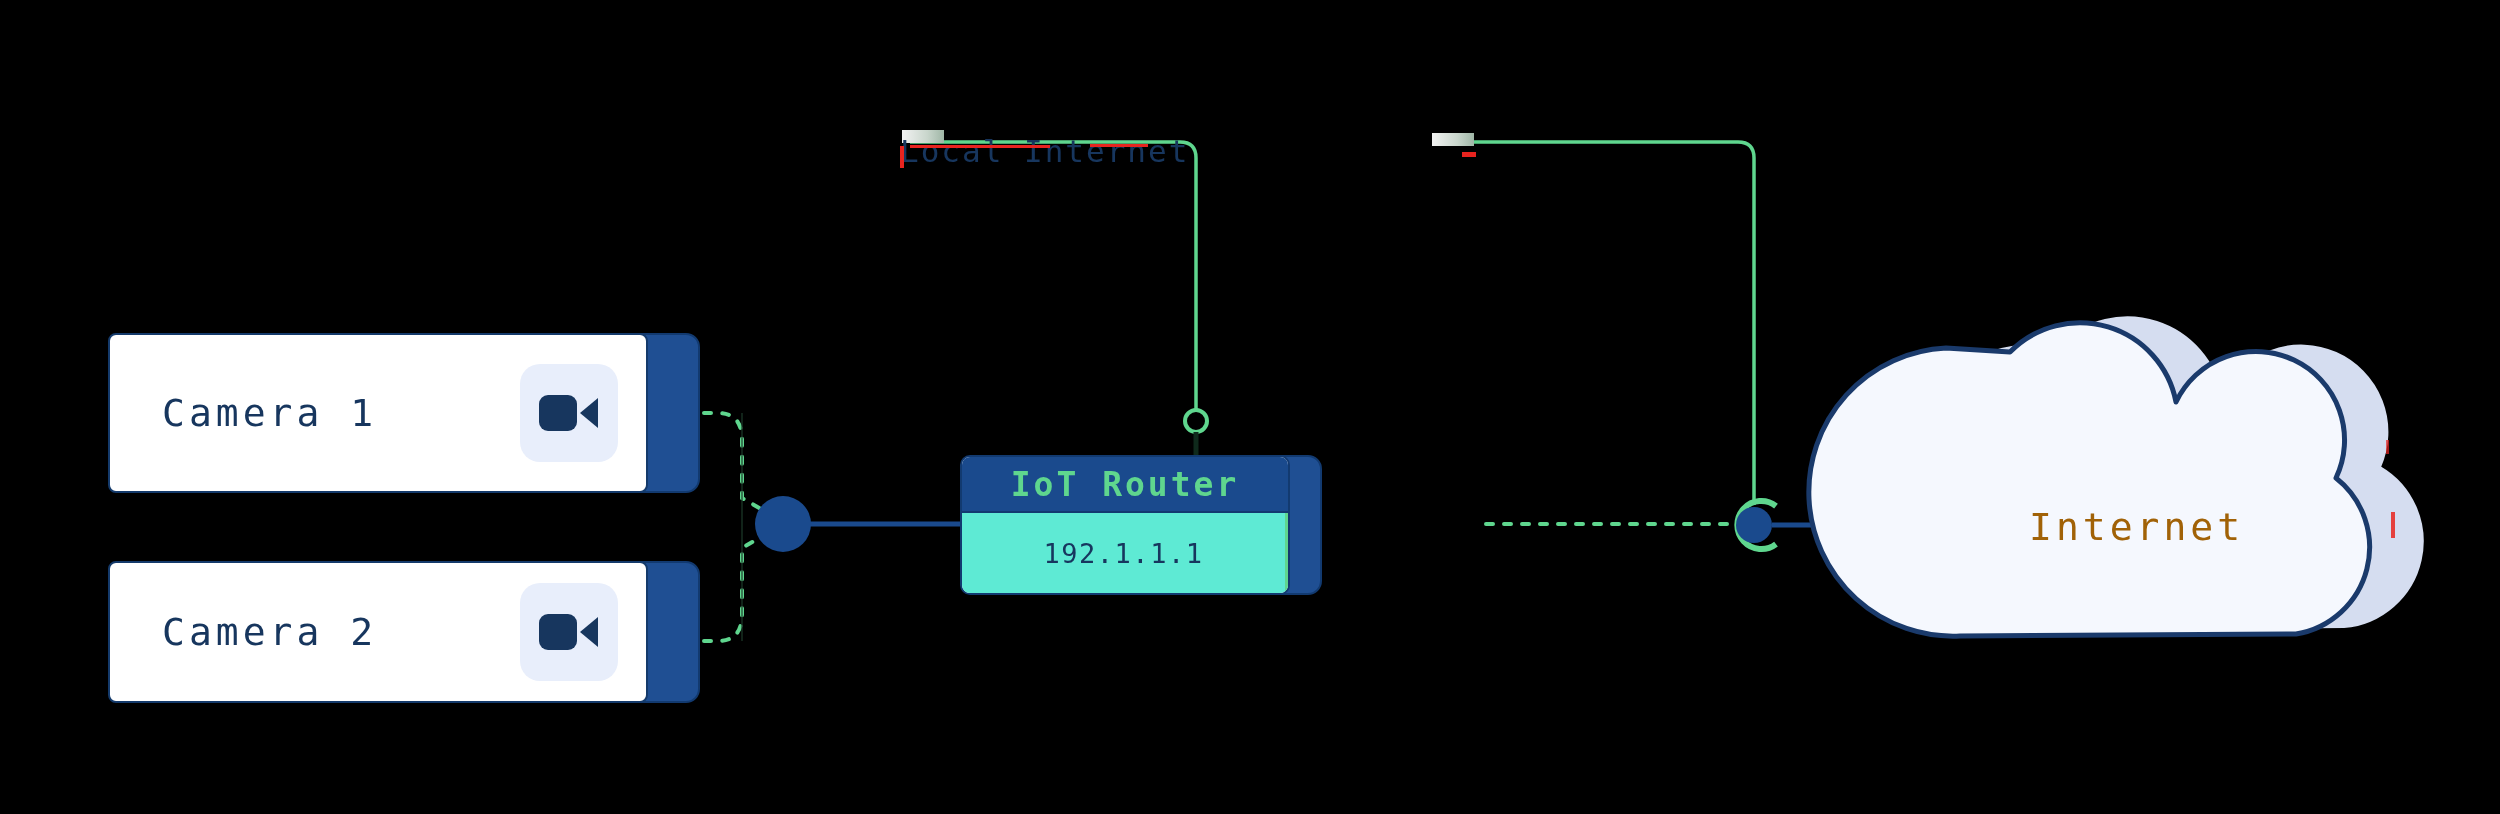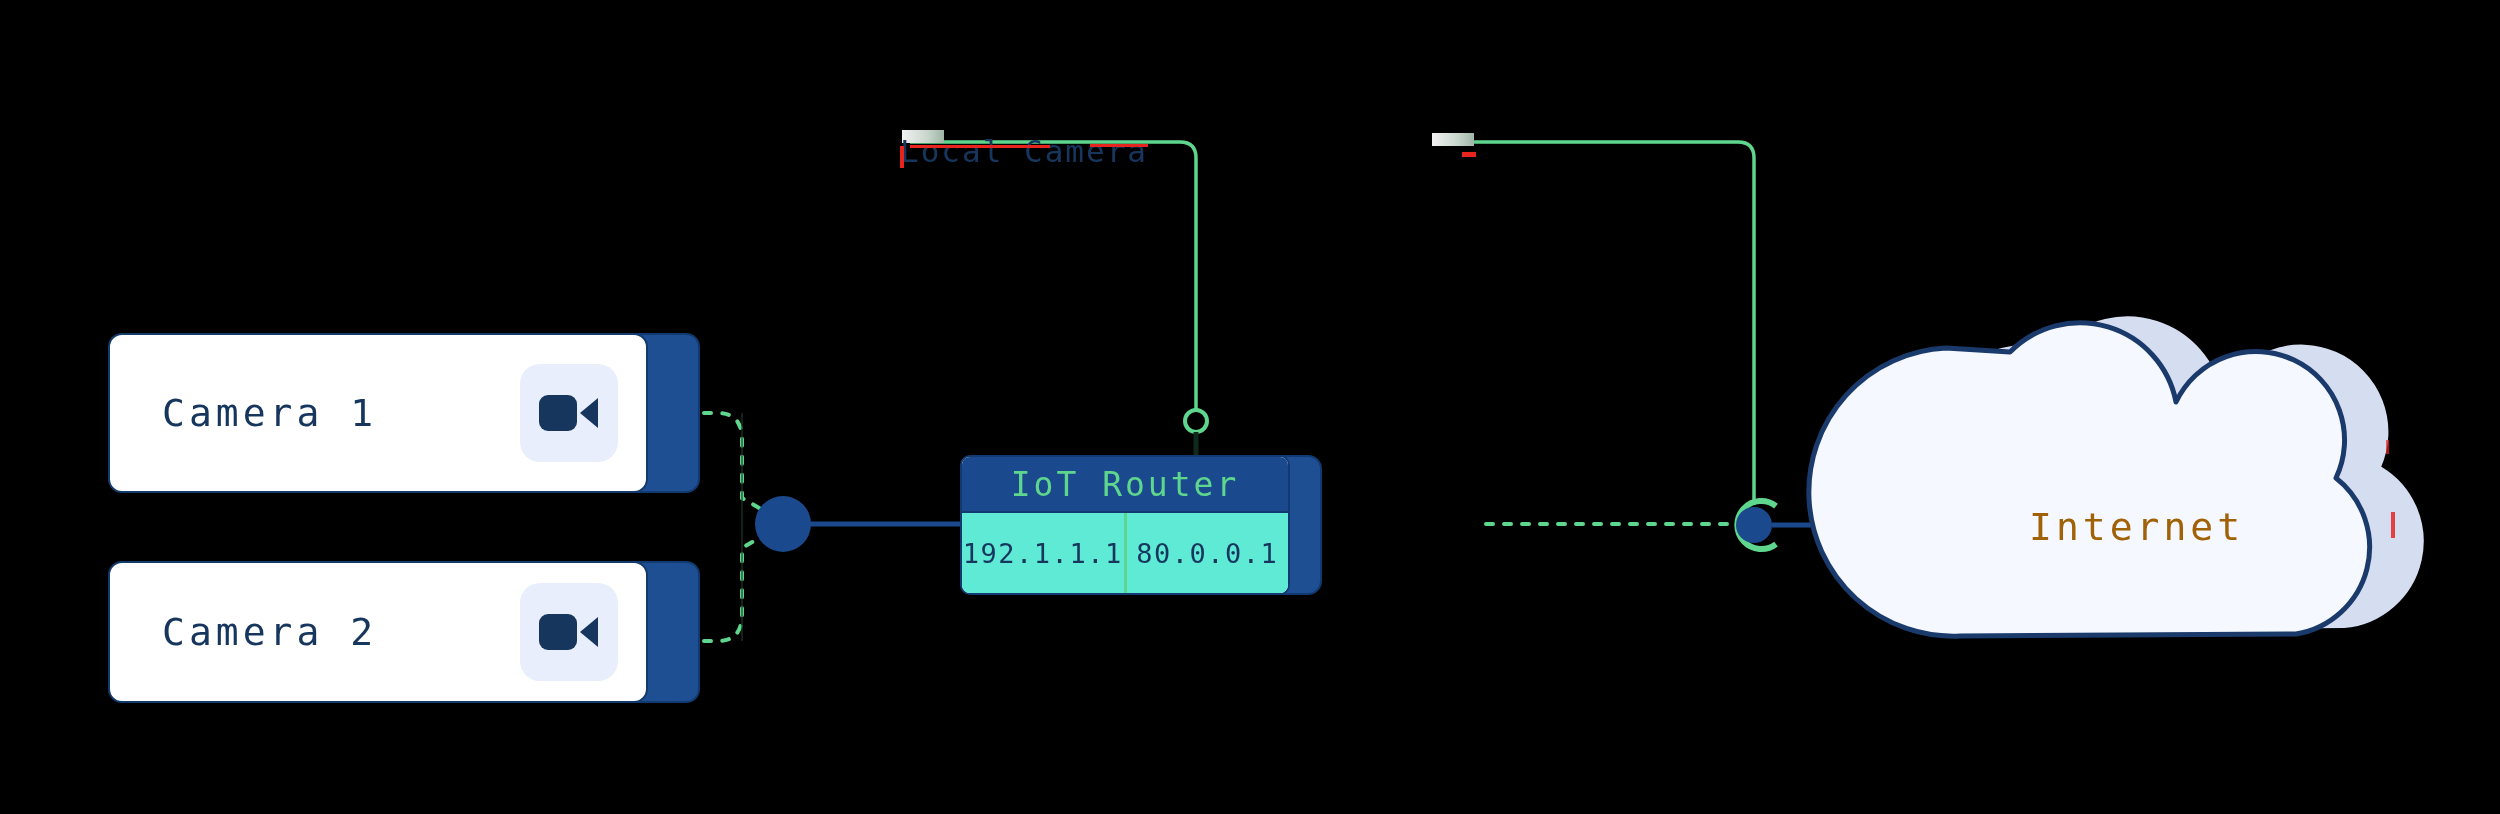--- a/index.html
+++ b/index.html
@@ -58,21 +58,21 @@
     opacity: .75;
   }
   .cam-card {
     position: absolute;
     left: 0;
     top: 0;
     width: 540px;
     height: 100%;
     background: #ffffff;
     border: 2.5px solid #143a6b;
-    border-radius: 14px;
+    border-radius: 8px;
     box-sizing: border-box;
     display: flex;
     align-items: center;
     justify-content: space-between;
     padding: 0 28px 0 52px;
   }
   .cam-label {
     font-size: 38px;
     letter-spacing: 4px;
     color: #17365e;
@@ -132,20 +132,21 @@
     align-items: center;
     justify-content: center;
     border-bottom: 2.5px solid #123a70;
     flex: none;
   }
   .router-title {
     color: #5fd68e;
     font-size: 33px;
     letter-spacing: 3px;
     white-space: nowrap;
+    font-weight: bold;
   }
   .router-body {
     flex: 1;
     background: #5eead4;
     display: flex;
     align-items: stretch;
   }
   .ip-cell {
     flex: 1;
     display: flex;
@@ -247,21 +248,21 @@
     <rect x="2391" y="512" width="4" height="26" fill="#e8241f" opacity=".85"></rect>
     <rect x="2386" y="440" width="3" height="14" fill="#e8241f" opacity=".7"></rect>
   </svg>
 
   <div class="layer" id="node-layer">
 
     <div class="zone-artifact-bar" style="left:902px; top:130px;"></div>
     <div class="zone-artifact-red" style="left:900px; top:146px; width:4px; height:22px;"></div>
     <div class="zone-artifact-red" style="left:910px; top:145px; width:140px; height:3px;"></div>
     <div class="zone-artifact-red" style="left:1090px; top:144px; width:58px; height:3px;"></div>
-    <div class="zone-label" style="left:900px; top:133px;">Local Camera</div>
+    <div class="zone-label" style="left:900px; top:133px;">Local Internet</div>
 
     <div class="zone-artifact-bar" style="left:1432px; top:133px;"></div>
     <div class="zone-artifact-red" style="left:1462px; top:152px; width:14px; height:5px;"></div>
 
     <div class="node" style="left:108px; top:333px; width:592px; height:160px;">
       <div class="cam-tab">
         <div class="port-line"></div>
       </div>
       <div class="cam-card">
         <span class="cam-label">Camera 1</span>
@@ -293,21 +294,20 @@
       <div class="router-tab">
         <div class="port-line"></div>
       </div>
       <div class="router-card">
         <div class="router-header">
           <span class="router-title">IoT Router</span>
         </div>
         <div class="router-body">
           <span class="ip-cell">192.1.1.1</span>
           <span class="ip-divider"></span>
-          <span class="ip-cell">80.0.0.1</span>
         </div>
       </div>
     </div>
 
     <div class="cloud-label" style="left:2019px; top:505px;">Internet</div>
 
   </div>
 </div>
 
 </body></html>

